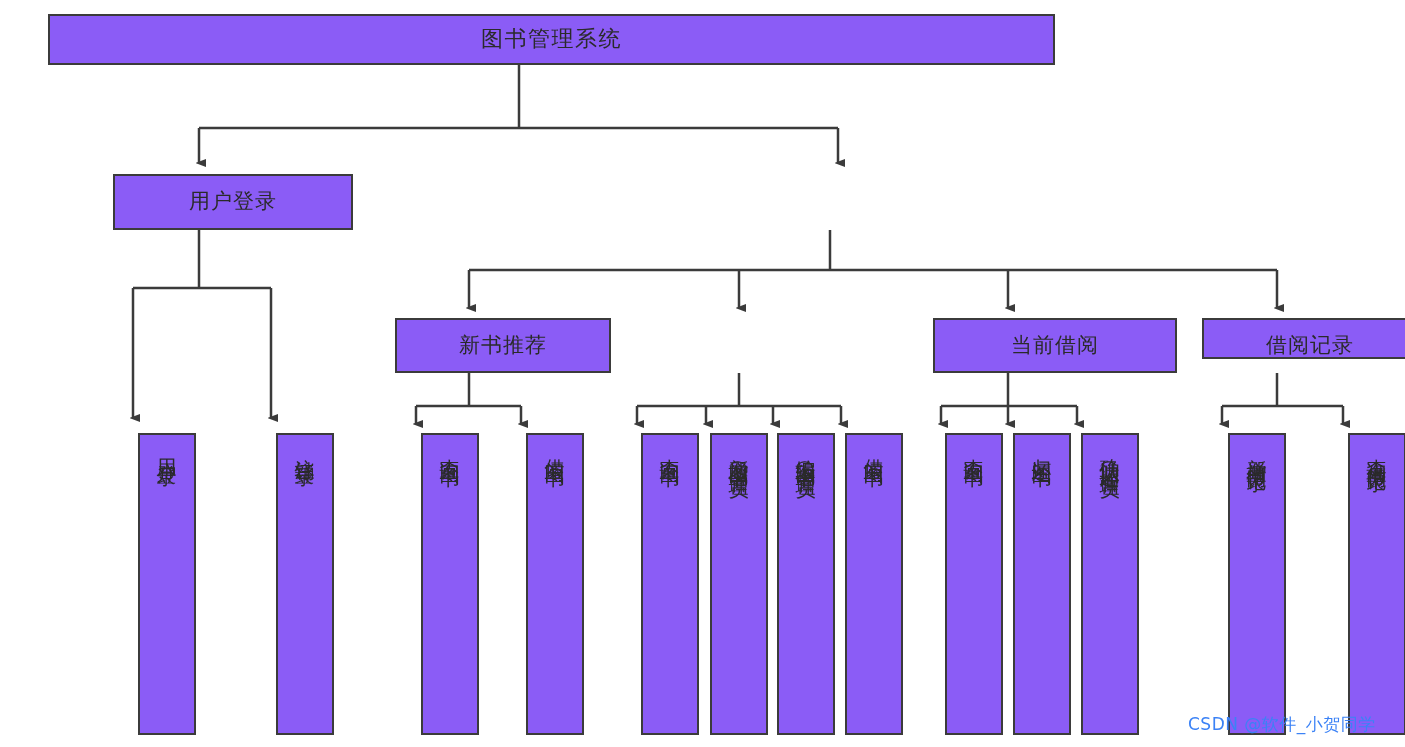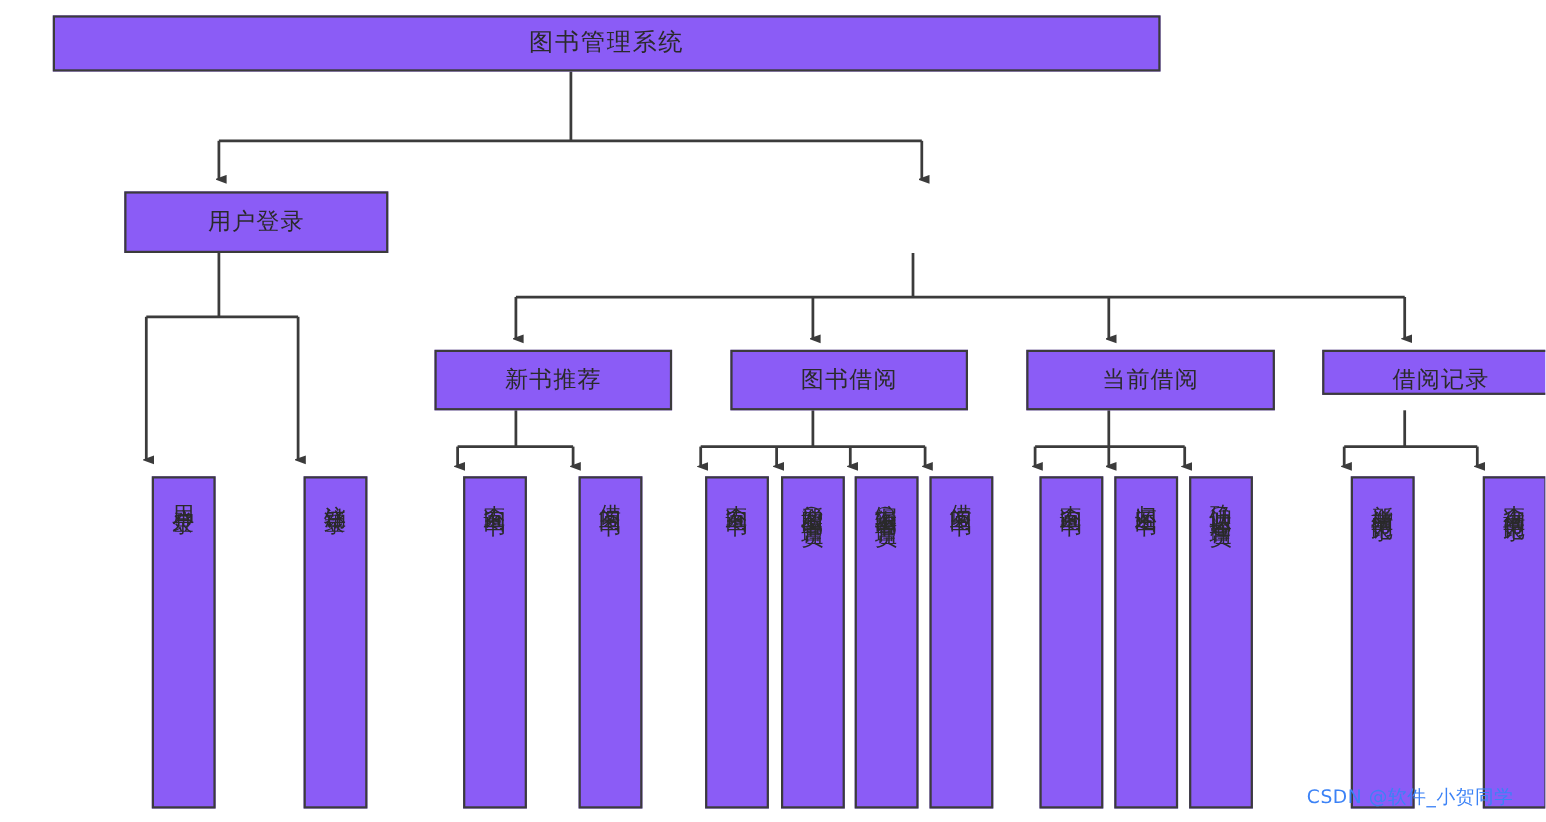--- a/index.html
+++ b/index.html
@@ -129,25 +129,22 @@
 
   <div class="node node-h" style="left:80px;top:174px;width:240px;height:56px;">
     <span class="label">用户登录</span>
   </div>
 
 
   <div class="node node-h" style="left:362px;top:318px;width:216px;height:55px;">
     <span class="label">新书推荐</span>
   </div>
 
-  <div class="node node-h" style="left:631px;top:318px;width:216px;height:55px;">
-    <span class="label">图书借阅</span>
-  </div>
-
-  <div class="node node-h" style="left:900px;top:318px;width:226px;height:55px;">
+
+  <div class="node node-h" style="left:900px;top:318px;width:244px;height:55px;">
     <span class="label">当前借阅</span>
   </div>
 
   <div class="node node-h" style="left:1169px;top:318px;width:216px;height:41px;align-items:flex-end;">
     <span class="label">借阅记录</span>
   </div>
 
   <div class="node node-v" style="left:105px;top:433px;width:58px;height:302px;">
     <span class="label">用户登录</span>
   </div>

